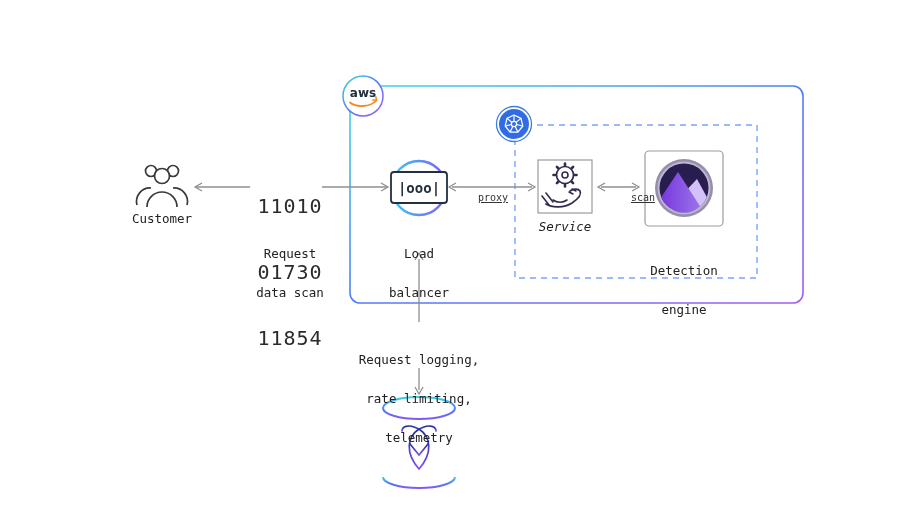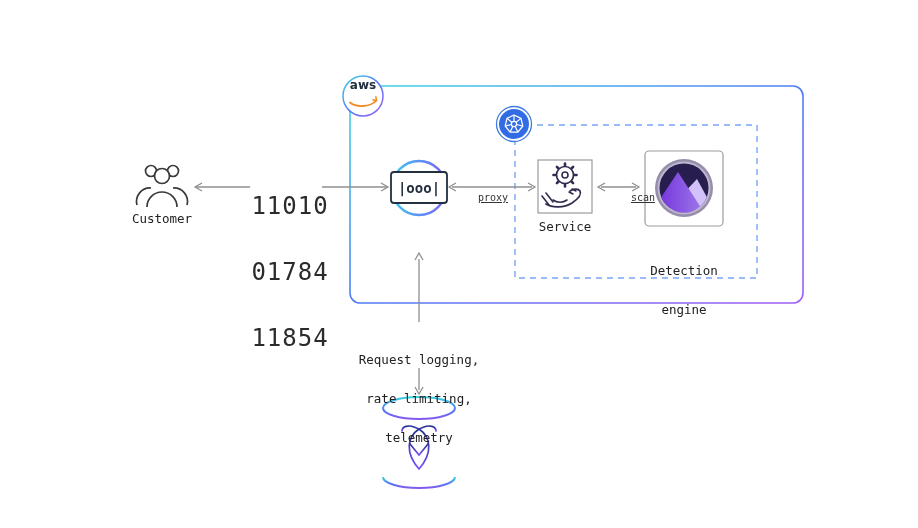--- a/index.html
+++ b/index.html
@@ -15,21 +15,21 @@
     position:absolute;
     transform:translateX(-50%);
     text-align:center;
     color:#222222;
     font-size:12.5px;
     line-height:13px;
     white-space:pre;
   }
   .lbl div{white-space:pre;}
   .binary{
-    font-size:24px;
+    font-size:20px;
     line-height:22px;
     letter-spacing:1px;
     color:#2b2b2b;
   }
   .small-lbl{font-size:10px;line-height:10px;color:#333;text-decoration:underline;}
   .aws-text{
     font-family:"DejaVu Sans","Liberation Sans",sans-serif;
     font-weight:bold;font-size:12px;line-height:12px;color:#232f3e;
     letter-spacing:0;
   }
@@ -185,34 +185,42 @@
         <line x1="419" y1="429" x2="419" y2="469"></line>
         <path d="M410,444 L419,455 M428,444 L419,455"></path>
       </g>
     </g>
   </svg>
 
   <div class="lbl" style="left:162px;top:212px;">Customer</div>
 
   <div class="lbl binary" style="left:290px;top:151px;">
     <div>11010</div>
-    <div>01784</div>
+    <div>01730</div>
     <div>11854</div>
   </div>
 
-
-  <div class="lbl aws-text" style="left:363px;top:79px;">aws</div>
+  <div class="lbl" style="left:290px;top:221px;">
+    <div>Request</div>
+    <div>data scan</div>
+  </div>
+
+  <div class="lbl aws-text" style="left:363px;top:87px;">aws</div>
 
   <div class="lbl lb-glyph" style="left:419px;top:181px;">|ooo|</div>
 
+  <div class="lbl" style="left:419px;top:221px;">
+    <div>Load</div>
+    <div>balancer</div>
+  </div>
 
   <div class="lbl small-lbl" style="left:493px;top:193px;">proxy</div>
   <div class="lbl small-lbl" style="left:643px;top:193px;">scan</div>
 
-  <div class="lbl" style="left:565px;top:220px;">Service</div>
+  <div class="lbl" style="left:565px;top:220px;font-style:italic;">Service</div>
 
   <div class="lbl" style="left:684px;top:238px;">
     <div>Detection</div>
     <div>engine</div>
   </div>
 
   <div class="lbl" style="left:419px;top:327px;">
     <div>Request logging,</div>
     <div>rate limiting,</div>
     <div>telemetry</div>

